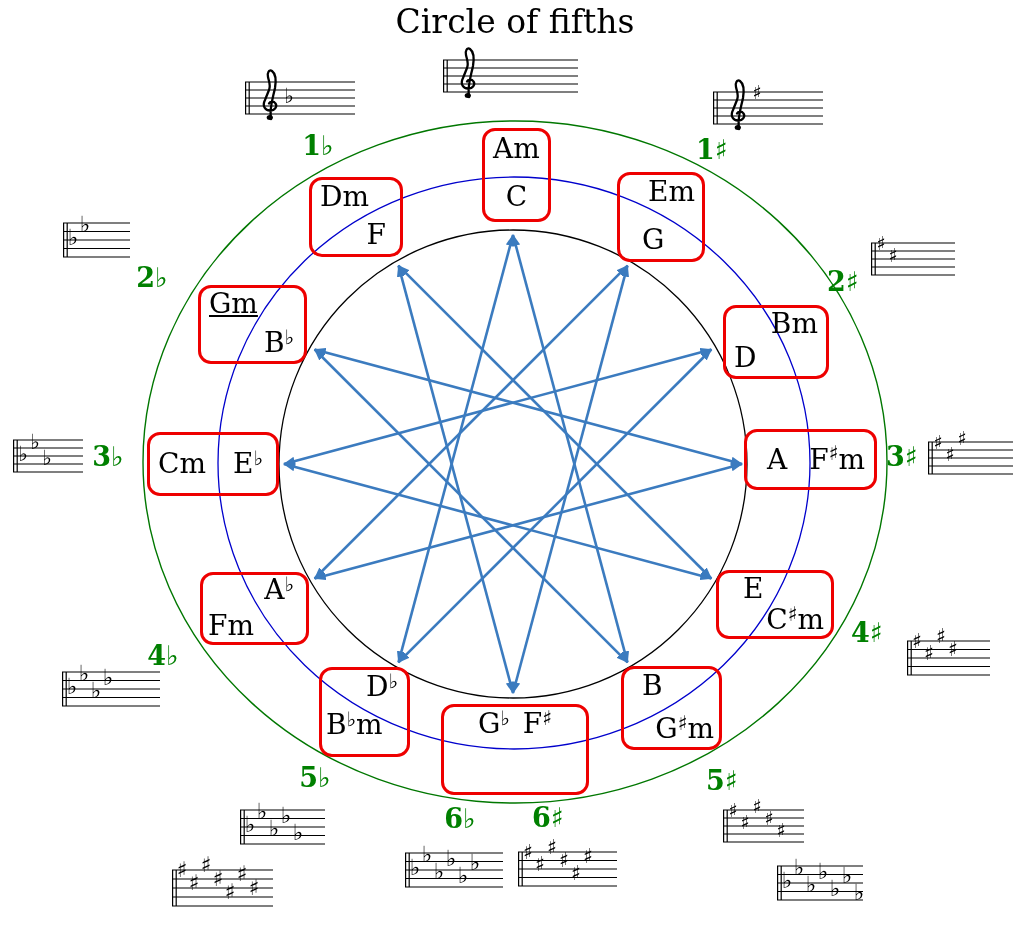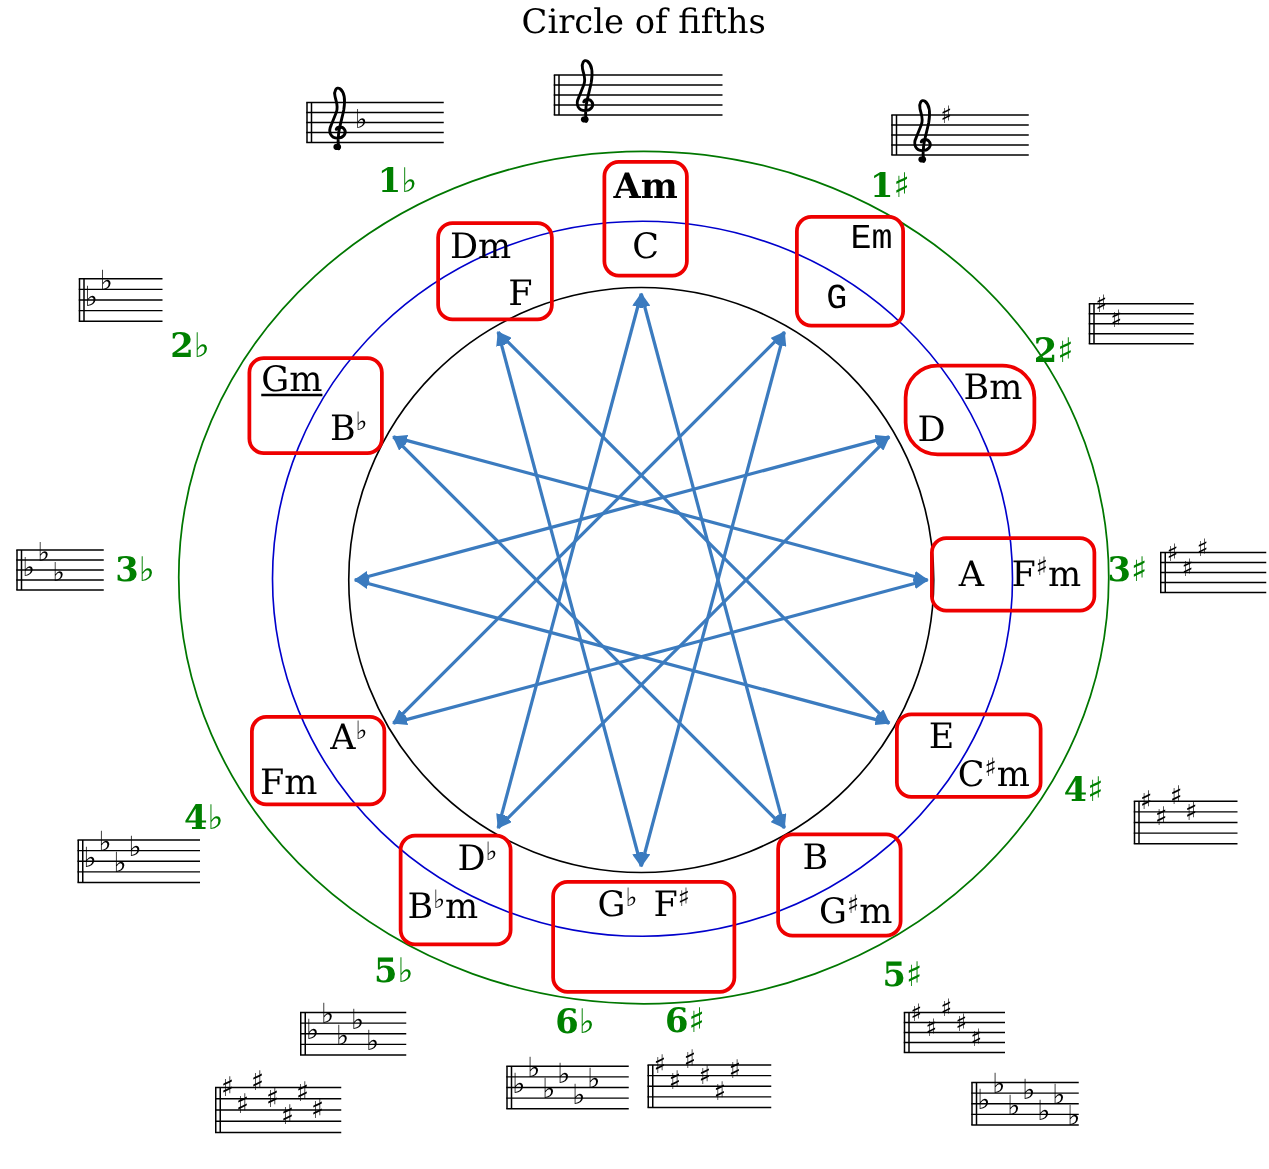--- a/index.html
+++ b/index.html
@@ -1,30 +1,30 @@
 <!DOCTYPE html>
 <html><head>
 <meta charset="utf-8">
 <style>
   html,body{margin:0;padding:0;background:#fff;}
   #stage{position:relative;width:1015px;height:935px;background:#fff;overflow:hidden;
          font-family:"DejaVu Serif","Liberation Serif",serif;color:#000;}
   #stage svg{position:absolute;left:0;top:0;}
   .title{position:absolute;left:515px;top:2px;transform:translateX(-50%);
-         font-size:27px;white-space:nowrap;}
+         font-size:33px;white-space:nowrap;}
   
   .kb{position:absolute;border:3px solid #ee0000;border-radius:13px;background:transparent;}
   .tk{position:absolute;font-size:28px;line-height:1;white-space:nowrap;}
   .tk sup{font-size:0.72em;position:relative;top:-0.42em;vertical-align:baseline;line-height:0;}
   .b0{left:482px;top:128px;width:63px;height:88px;}
-    .b0 .mi{top:4px;left:50%;transform:translateX(-50%);font-weight:bold;}
+    .b0 .mi{top:4px;left:50%;transform:translateX(-50%);}
     .b0 .ma{bottom:8px;left:50%;transform:translateX(-50%);}
-  .b1{left:636px;top:172px;width:82px;height:84px;font-family:Liberation Mono, monospace;}
+  .b1{left:617px;top:172px;width:82px;height:84px;}
     .b1 .mi{top:3px;right:7px;} .b1 .ma{bottom:5px;left:22px;}
-  .b2{left:723px;top:291px;width:100px;height:68px;border-radius:27px;}
+  .b2{left:723px;top:305px;width:100px;height:68px;}
     .b2 .mi{top:2px;right:8px;} .b2 .ma{bottom:4px;left:8px;}
   .b3{left:744px;top:429px;width:127px;height:55px;}
     .b3 .ma{left:20px;top:50%;transform:translateY(-50%);}
     .b3 .mi{right:9px;top:50%;transform:translateY(-50%);}
   .b4{left:716px;top:570px;width:112px;height:63px;}
     .b4 .ma{top:2px;left:24px;} .b4 .mi{bottom:2px;right:7px;}
   .b5{left:621px;top:666px;width:95px;height:78px;}
     .b5 .ma{top:3px;left:18px;} .b5 .mi{bottom:4px;right:5px;}
   .b6{left:441px;top:704px;width:142px;height:85px;}
     .b6 .row{position:absolute;left:0;width:100%;display:flex;justify-content:center;gap:13px;}
@@ -32,21 +32,21 @@
     .b6 .row .tk{position:static;}
   .b7{left:319px;top:667px;width:85px;height:84px;}
     .b7 .ma{top:3px;right:9px;} .b7 .mi{bottom:15px;left:4px;text-align:right;}
   .b8{left:200px;top:572px;width:103px;height:67px;}
     .b8 .ma{top:1px;right:12px;} .b8 .mi{bottom:2px;left:5px;}
   .b9{left:147px;top:432px;width:126px;height:58px;}
     .b9 .mi{left:8px;top:50%;transform:translateY(-50%);}
     .b9 .ma{right:13px;top:50%;transform:translateY(-50%);}
   .b10{left:198px;top:285px;width:103px;height:73px;}
     .b10 .mi{top:2px;left:8px;text-decoration:underline;} .b10 .ma{bottom:4px;right:10px;}
-  .b11{left:309px;top:177px;width:88px;height:74px;margin-left:40px;}
+  .b11{left:309px;top:177px;width:88px;height:74px;}
     .b11 .mi{top:3px;left:8px;} .b11 .ma{bottom:5px;right:14px;}
   
   .gl{position:absolute;transform:translate(-50%,-50%);color:#008000;
       font-size:27px;font-weight:bold;white-space:nowrap;line-height:1;}
   .gl0{left:318px;top:145px;}  .gl1{left:152px;top:277px;}  .gl2{left:108px;top:456px;}
   .gl3{left:163px;top:655px;}  .gl4{left:315px;top:777px;}  .gl5{left:460px;top:818px;}
   .gl6{left:548px;top:817px;}  .gl7{left:722px;top:780px;}  .gl8{left:867px;top:632px;}
   .gl9{left:902px;top:456px;}  .gl10{left:843px;top:281px;} .gl11{left:712px;top:149px;}
 </style>
 </head>
@@ -315,20 +315,24 @@
     </div>
   </div>
   <div class="kb b7">
     <span class="tk ma fmt-acc">D<sup>♭</sup></span>
     <span class="tk mi fmt-acc">B<sup>♭</sup>m</span>
   </div>
   <div class="kb b8">
     <span class="tk ma fmt-acc">A<sup>♭</sup></span>
     <span class="tk mi fmt-acc">Fm</span>
   </div>
+  <div class="kb b9">
+    <span class="tk mi fmt-acc">Cm</span>
+    <span class="tk ma fmt-acc">E<sup>♭</sup></span>
+  </div>
   <div class="kb b10">
     <span class="tk mi fmt-acc">Gm</span>
     <span class="tk ma fmt-acc">B<sup>♭</sup></span>
   </div>
   <div class="kb b11">
     <span class="tk mi fmt-acc">Dm</span>
     <span class="tk ma fmt-acc">F</span>
   </div>
 
   <div class="gl gl0">1♭</div>

